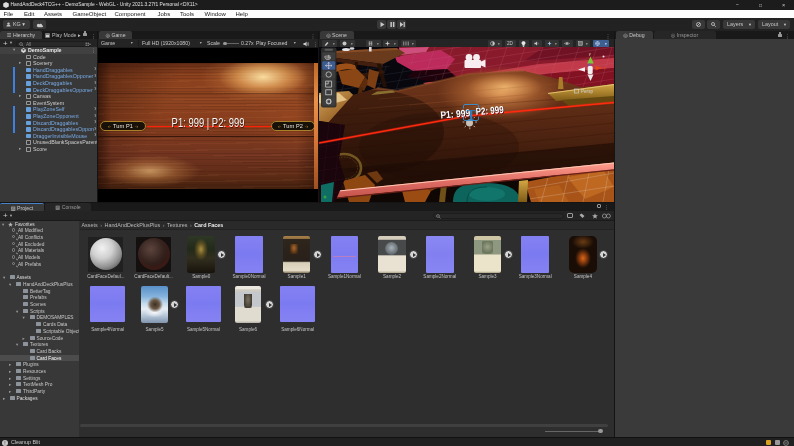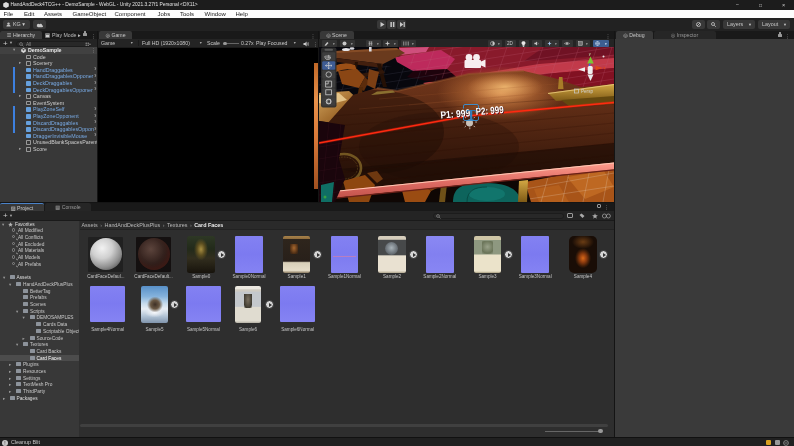--- a/index.html
+++ b/index.html
@@ -260,20 +260,36 @@
       <span class="abs" style="left:143px;top:1px;color:#c8c8c8;font-size:5.2px;">0.27x</span>
       <span class="abs" style="left:158px;top:1px;color:#c8c8c8;font-size:5.2px;">Play Focused</span>
       <span class="abs" style="left:195px;top:1.5px;color:#aaa;font-size:3.6px;">▼</span>
       <svg class="abs" style="left:205px;top:1.5px" width="6" height="6" viewBox="0 0 6 6">
           <polygon points="0.5,2 2,2 3.6,0.6 3.6,5.4 2,4 0.5,4" fill="#c8c8c8"></polygon>
           <path d="M4.4 1.8 a2 2 0 0 1 0 2.4 M5 1 a3 3 0 0 1 0 4" stroke="#c8c8c8" stroke-width="0.5" fill="none"></path>
         </svg>
       <span class="abs dots3" style="left:215px;top:1.5px;">⋮</span>
     </div>
     <div class="abs" id="gamecontent">
+      <div class="abs" id="wood" style="left:0;top:15px;width:216px;height:126px;background:
+        radial-gradient(ellipse 62px 26px at 165px 14px, rgba(255,228,165,0.95), rgba(244,178,98,0.62) 42%, rgba(208,128,64,0.22) 72%, rgba(205,125,62,0) 100%),
+        radial-gradient(ellipse 50px 16px at 52px 108px, rgba(248,200,130,0.65), rgba(222,152,82,0.32) 52%, rgba(220,150,80,0) 100%),
+        linear-gradient(115deg, rgba(28,9,4,0.42), rgba(28,9,4,0) 32%),
+        radial-gradient(ellipse 130px 45px at 235px 60px, rgba(190,95,42,0.3), rgba(180,90,40,0) 75%),
+        repeating-linear-gradient(180deg, rgba(48,15,6,0.16) 0 0.7px, rgba(0,0,0,0) 0.7px 3.1px),
+        repeating-linear-gradient(179deg, rgba(255,180,110,0.06) 0 1.2px, rgba(0,0,0,0) 1.2px 6.3px),
+        linear-gradient(90deg, rgba(28,9,4,0.55) 0, rgba(30,10,4,0) 6%, rgba(0,0,0,0) 92%, rgba(40,15,5,0.4) 100%),
+        linear-gradient(180deg, #662d16 0, #8a401d 10%, #8e4420 30%, #863c1c 48%, #7a381e 60%, #70331f 75%, #5c2a15 90%, #42200e 100%);">
+        <div class="abs" style="left:0;top:72.5px;width:216px;height:1.2px;background:rgba(35,12,4,0.75);"></div>
+        <div class="abs" style="left:0;top:29.5px;width:216px;height:0.8px;background:rgba(40,14,5,0.35);"></div>
+        <div class="abs" style="left:49px;top:62.6px;width:126px;height:1.6px;background:#ff2008;box-shadow:0 0 1.5px #ff3000;"></div>
+        <div class="abs" style="left:110px;top:52.6px;transform:translateX(-50%) scaleX(0.75);font-size:12.6px;color:#f6f6f6;white-space:nowrap;text-shadow:0.8px 0.8px 0 rgba(50,15,5,0.85);">P1: 999 | P2: 999</div>
+        <div class="abs" style="left:2px;top:57.8px;width:46px;height:10px;background:#17110a;border:0.9px solid #a98028;border-radius:5px;color:#e8e4da;font-size:5.6px;line-height:8.5px;text-align:center;"><span style="color:#c89b3c;">‹·</span> Turn P1 <span style="color:#c89b3c;">·›</span></div>
+        <div class="abs" style="left:173px;top:57.8px;width:44px;height:10px;background:#17110a;border:0.9px solid #a98028;border-radius:5px;color:#e8e4da;font-size:5.6px;line-height:8.5px;text-align:center;"><span style="color:#c89b3c;">‹·</span> Turn P2 <span style="color:#c89b3c;">·›</span></div>
+      </div>
       <div class="abs" style="left:216px;top:15px;width:3.5px;height:126px;background:linear-gradient(180deg,#c06828,#e8914a 30%,#d87838 60%,#a05020);"></div>
     </div>
   </div>
 
   <div class="dock" id="scene">
     <div class="tabbar">
       <div class="tab" style="left:1px;width:34px;">◎ Scene</div>
       <span class="abs dots3" style="right:3px;top:1.5px;">⋮</span>
     </div>
     <div class="ptoolbar" id="scenetools">

